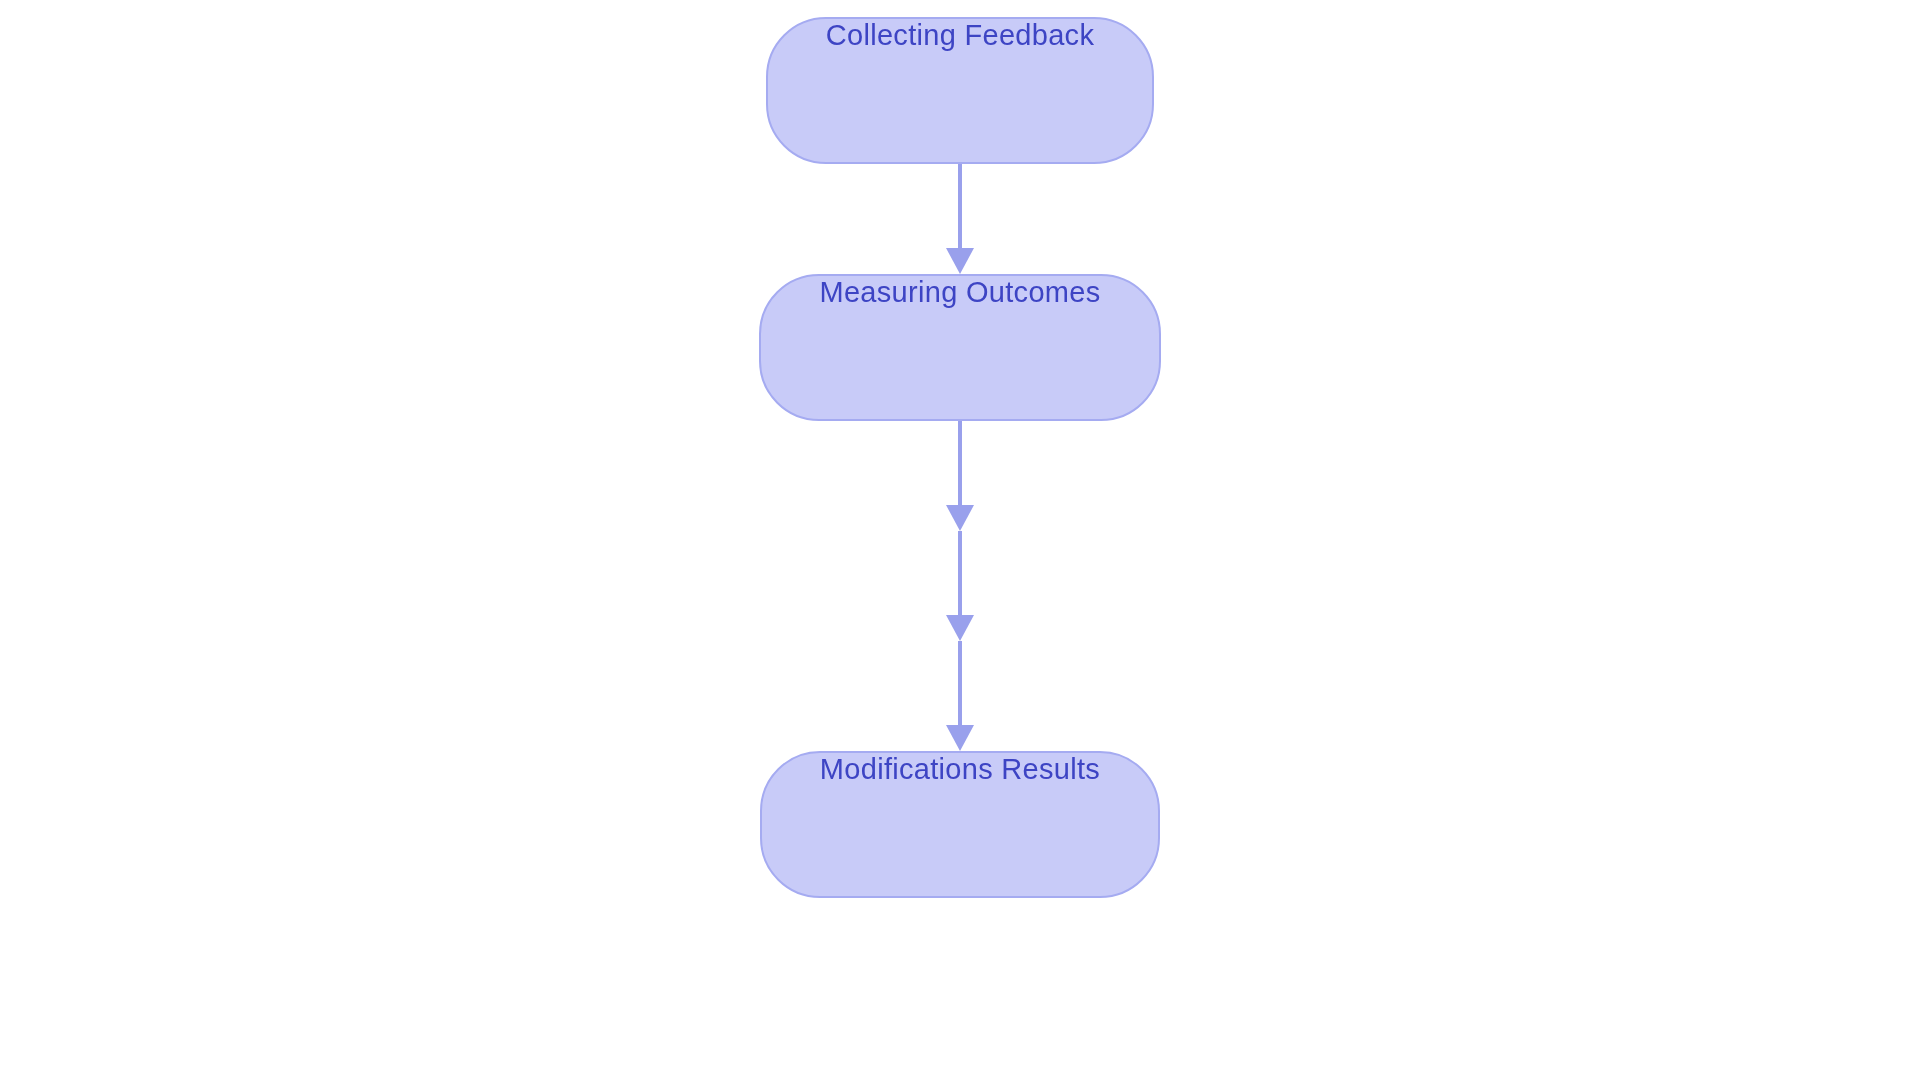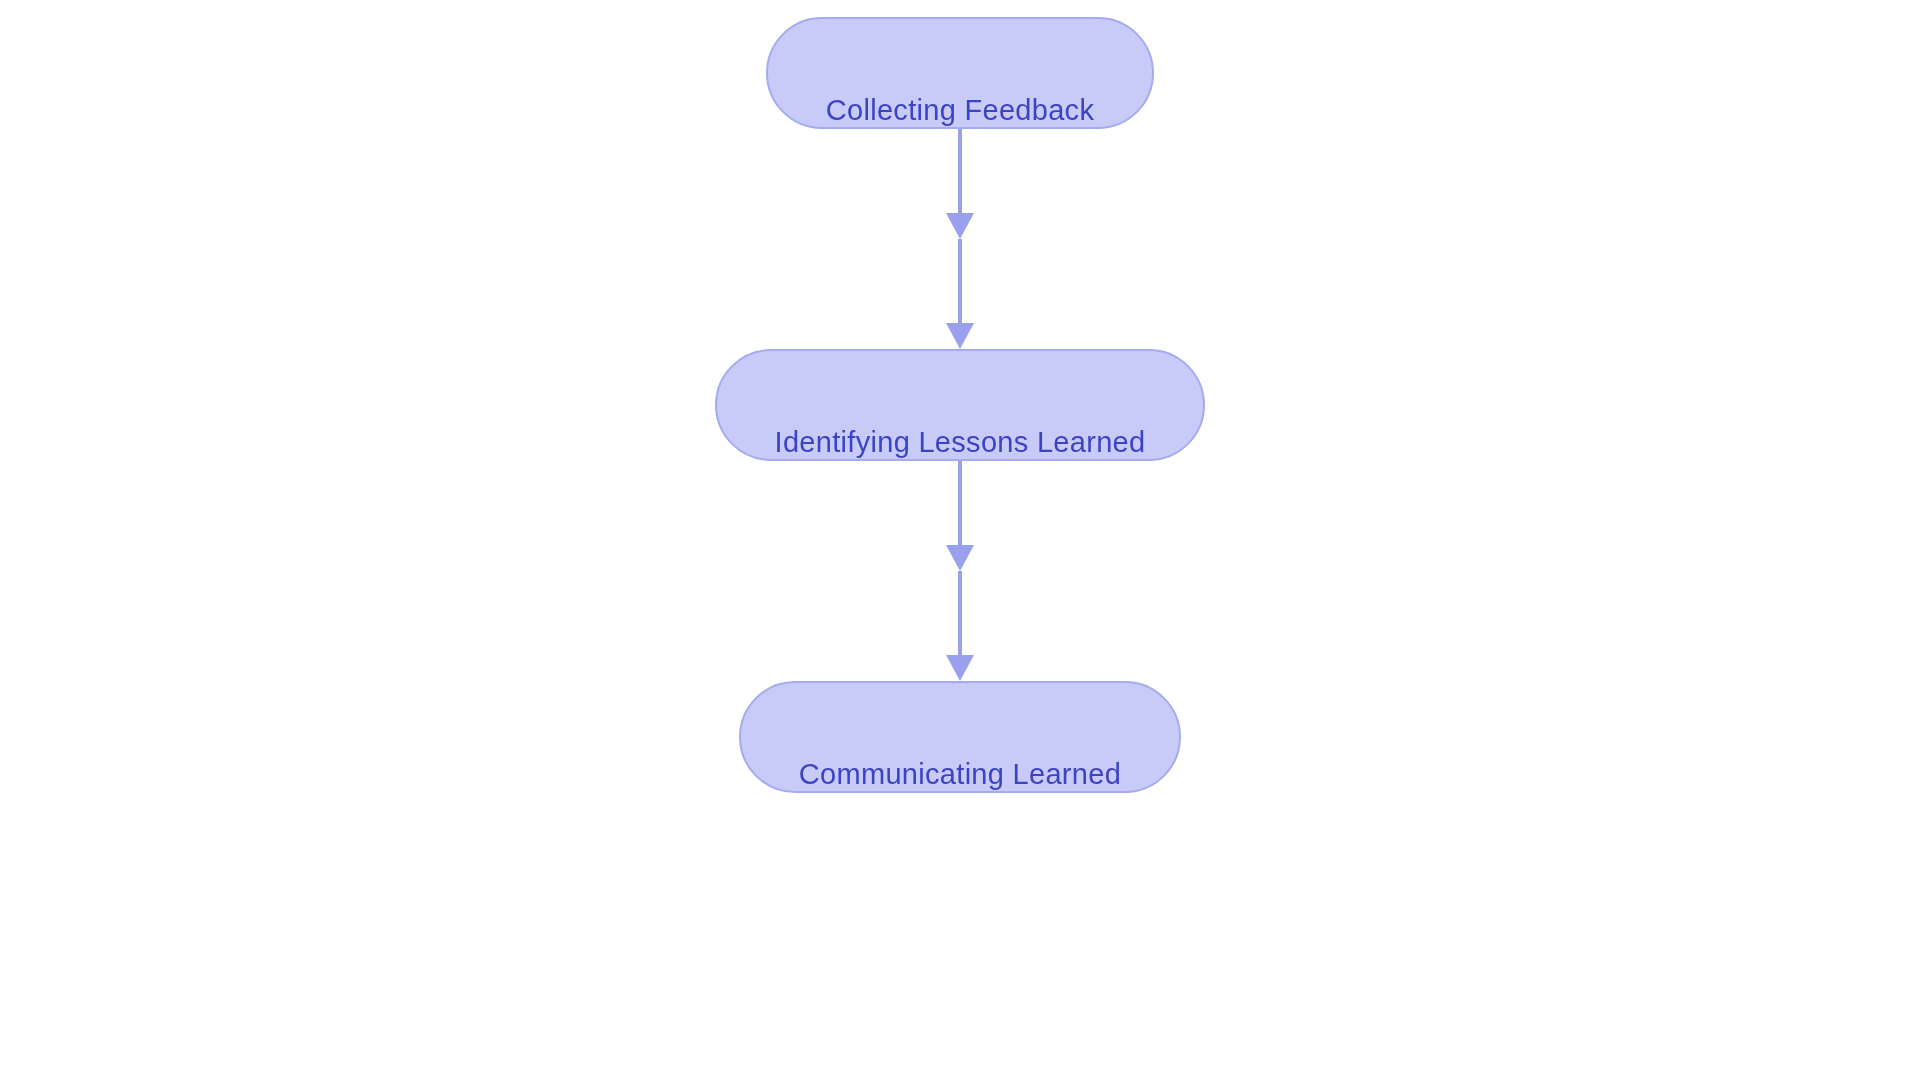--- a/index.html
+++ b/index.html
@@ -19,28 +19,28 @@
     width: 1920px;
     height: 1083px;
     background: var(--background);
     overflow: hidden;
     display: flex;
     flex-direction: column;
     align-items: center;
     padding-top: 17px;
   }
   .flow-node {
-    height: 112px;
+    height: 147px;
     min-width: 368px;
     padding: 0 58px;
     border-radius: 60px;
     background: var(--node-fill);
     border: 2px solid var(--node-border);
     display: flex;
-    align-items: flex-end;
+    align-items: flex-start;
     justify-content: center;
     flex: 0 0 auto;
   }
   .flow-node .node-label {
     color: var(--node-text);
     font-size: 29px;
     font-weight: 400;
     letter-spacing: 0.3px;
     white-space: nowrap;
   }
@@ -65,38 +65,38 @@
 
   <div class="flow-node">
     <span class="node-label">Collecting Feedback</span>
   </div>
 
   <svg class="connector" width="32" height="110" viewBox="0 0 32 110" aria-hidden="true">
     <line x1="16" y1="0" x2="16" y2="86"></line>
     <polygon points="2,84 30,84 16,110"></polygon>
   </svg>
 
-
-  <svg class="connector" width="32" height="110" viewBox="0 0 32 110" aria-hidden="true">
-    <line x1="16" y1="0" x2="16" y2="86"></line>
-    <polygon points="2,84 30,84 16,110"></polygon>
-  </svg>
-
   <div class="flow-node">
-    <span class="node-label">Identifying Lessons Learned</span>
+    <span class="node-label">Measuring Outcomes</span>
   </div>
 
   <svg class="connector" width="32" height="110" viewBox="0 0 32 110" aria-hidden="true">
     <line x1="16" y1="0" x2="16" y2="86"></line>
     <polygon points="2,84 30,84 16,110"></polygon>
   </svg>
 
 
   <svg class="connector" width="32" height="110" viewBox="0 0 32 110" aria-hidden="true">
     <line x1="16" y1="0" x2="16" y2="86"></line>
     <polygon points="2,84 30,84 16,110"></polygon>
   </svg>
 
+
+  <svg class="connector" width="32" height="110" viewBox="0 0 32 110" aria-hidden="true">
+    <line x1="16" y1="0" x2="16" y2="86"></line>
+    <polygon points="2,84 30,84 16,110"></polygon>
+  </svg>
+
   <div class="flow-node">
-    <span class="node-label">Communicating Learned</span>
+    <span class="node-label">Modifications Results</span>
   </div>
 
 </div>
 
 </body></html>

